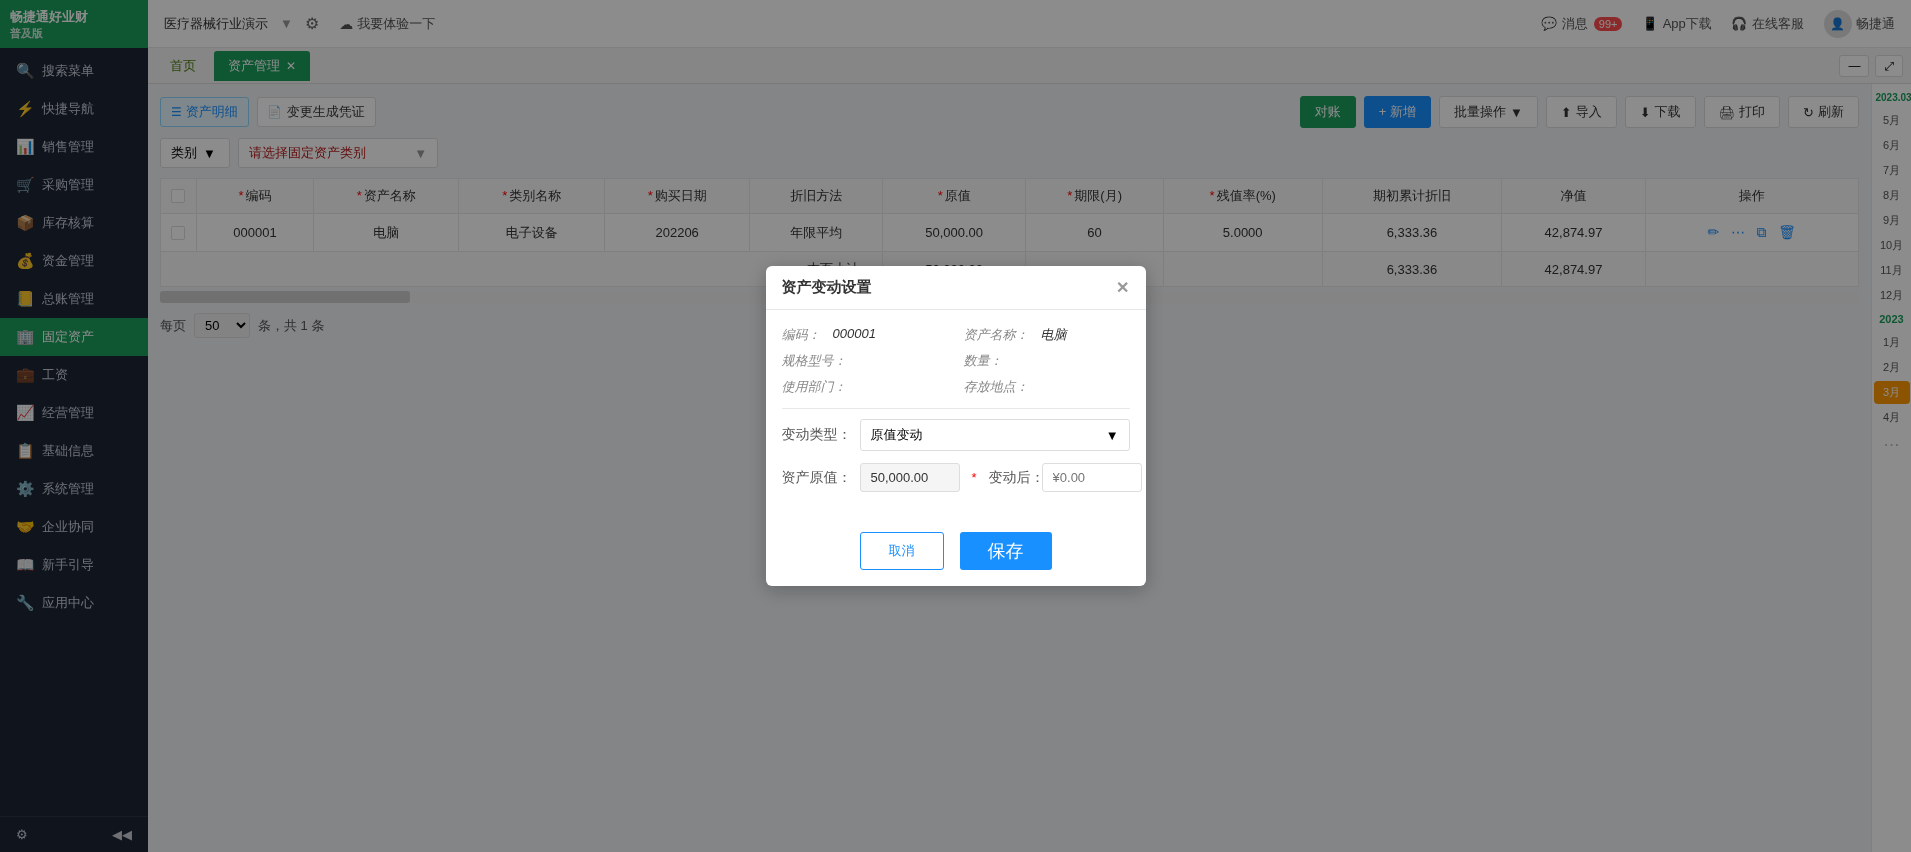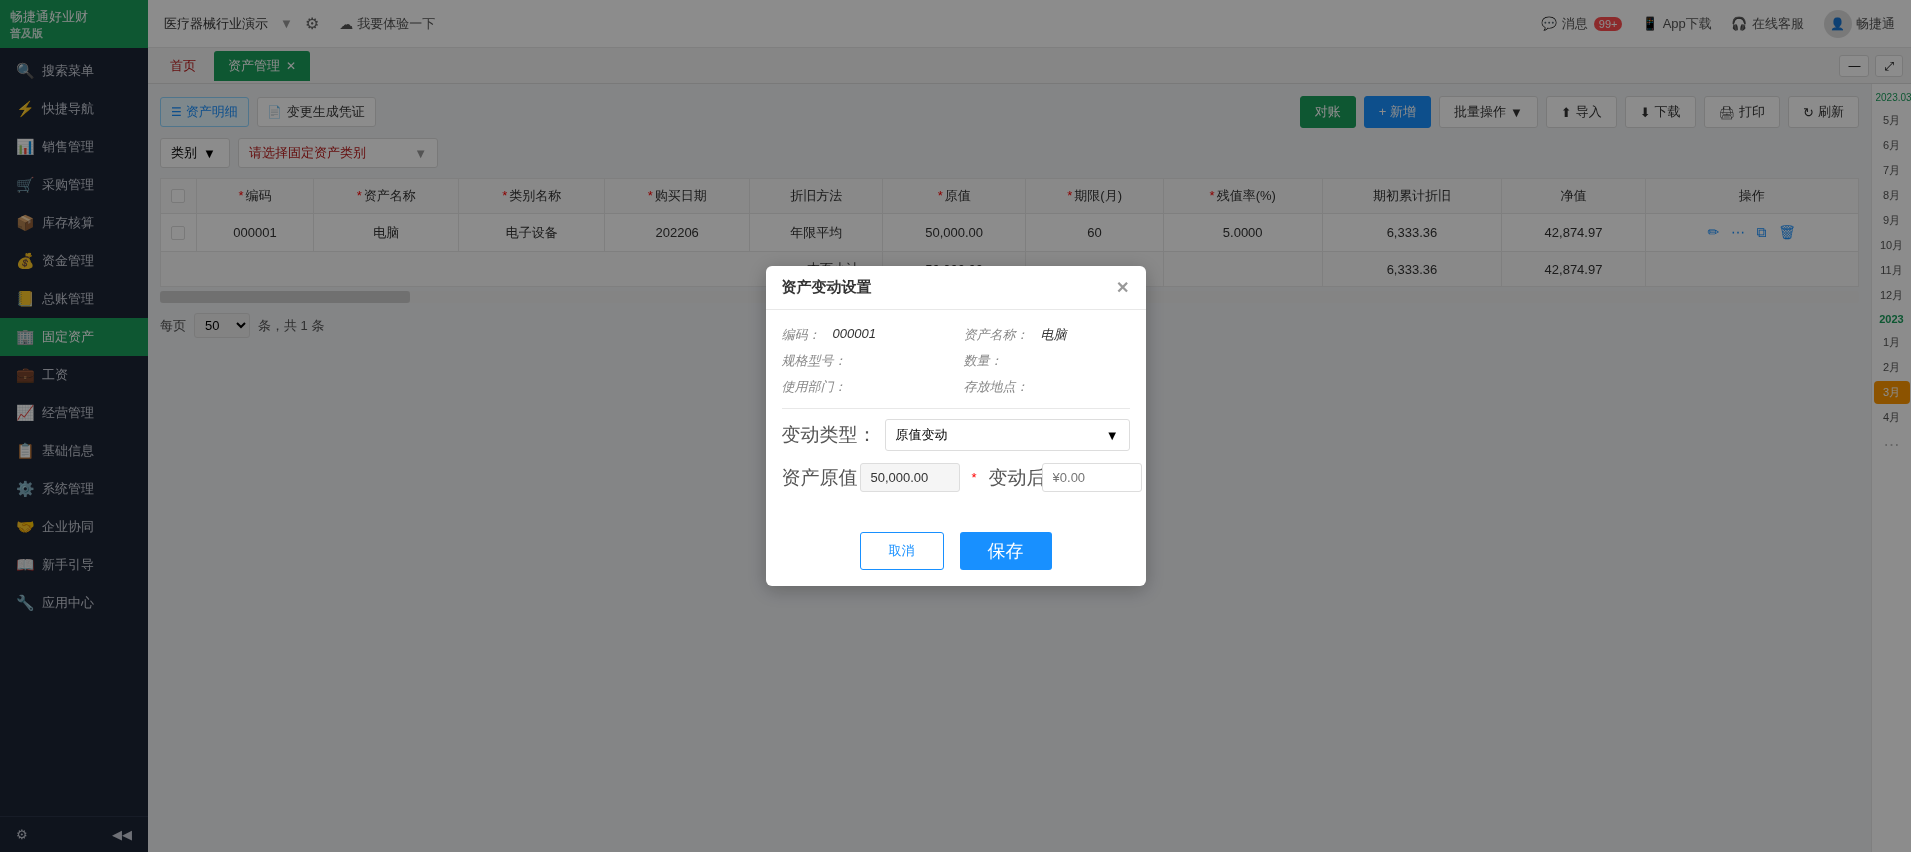--- a/index.html
+++ b/index.html
@@ -91,21 +91,21 @@
       align-items: center;
       padding: 0 8px;
       height: 36px;
       gap: 4px;
     }
     .tab {
       padding: 6px 14px;
       border-radius: 3px 3px 0 0;
       cursor: pointer;
       font-size: 13px;
-      color: #b91c1c;
+      color: #4d7c0f;
       background: transparent;
       display: flex;
       align-items: center;
       gap: 6px;
     }
     .tab.active { background: #1a9e5c; color: white; }
     .tab-close { font-size: 12px; cursor: pointer; }
     .tab-action-btn { border: 1px solid #ddd; background: white; padding: 3px 8px; font-size: 12px; cursor: pointer; border-radius: 3px; }
 
     
@@ -284,21 +284,21 @@
     .info-item { font-size: 13px; color: #555; display: flex; gap: 12px; font-style: italic; }
     .info-label { color: #888; white-space: nowrap; }
     .info-value { color: #333; }
     .modal-divider { border: none; border-top: 1px solid #e8e8e8; margin: 10px 0; }
     .modal-form-row {
       display: flex;
       align-items: center;
       gap: 8px;
       margin-bottom: 12px;
     }
-    .form-label { color: #555; font-size: 19px; min-width: 70px; white-space: nowrap; }
+    .form-label { color: #555; font-size: 14px; min-width: 70px; white-space: nowrap; }
     .form-select {
       flex: 1;
       padding: 6px 10px;
       border: 1px solid #ddd;
       border-radius: 3px;
       font-size: 13px;
       background: white;
       display: flex;
       align-items: center;
       justify-content: space-between;
@@ -344,21 +344,21 @@
     
     .hscroll { height: 12px; background: #f0f0f0; margin-top: 4px; border-radius: 3px; position: relative; }
     .hscroll-thumb { height: 12px; width: 250px; background: #ccc; border-radius: 3px; position: absolute; left: 0; top: 0; }
   </style>
 </head>
 <body>
 
 <div class="sidebar">
   <div class="sidebar-header">
     <div>
-      <div style="font-size:13px;font-weight:normal;color:white;text-align:center;">畅捷通好业财</div>
+      <div style="font-size:13px;font-weight:bold;color:white;text-align:center;">畅捷通好业财</div>
       <div style="font-size:11px;opacity:0.8;color:white;">普及版</div>
     </div>
   </div>
   <div class="sidebar-nav">
     <div class="sidebar-item">
       <span class="icon">🔍</span>
       <span>搜索菜单</span>
     </div>
     <div class="sidebar-item">
       <span class="icon">⚡</span>
@@ -586,21 +586,21 @@
         <select class="page-select">
           <option>50</option>
           <option>100</option>
           <option>200</option>
         </select>
         <span>条，共 1 条</span>
       </div>
     </div>
 
     <div class="right-sidebar">
-      <div class="month-item" style="font-size:10px;color:#1a9e5c;font-weight:normal;">2023.03</div>
+      <div class="month-item" style="font-size:10px;color:#1a9e5c;font-weight:bold;">2023.03</div>
       <div class="month-item">5月</div>
       <div class="month-item">6月</div>
       <div class="month-item">7月</div>
       <div class="month-item">8月</div>
       <div class="month-item">9月</div>
       <div class="month-item">10月</div>
       <div class="month-item">11月</div>
       <div class="month-item">12月</div>
       <div class="month-item" style="color:#1a9e5c;font-weight:bold;">2023</div>
       <div class="month-item">1月</div>

